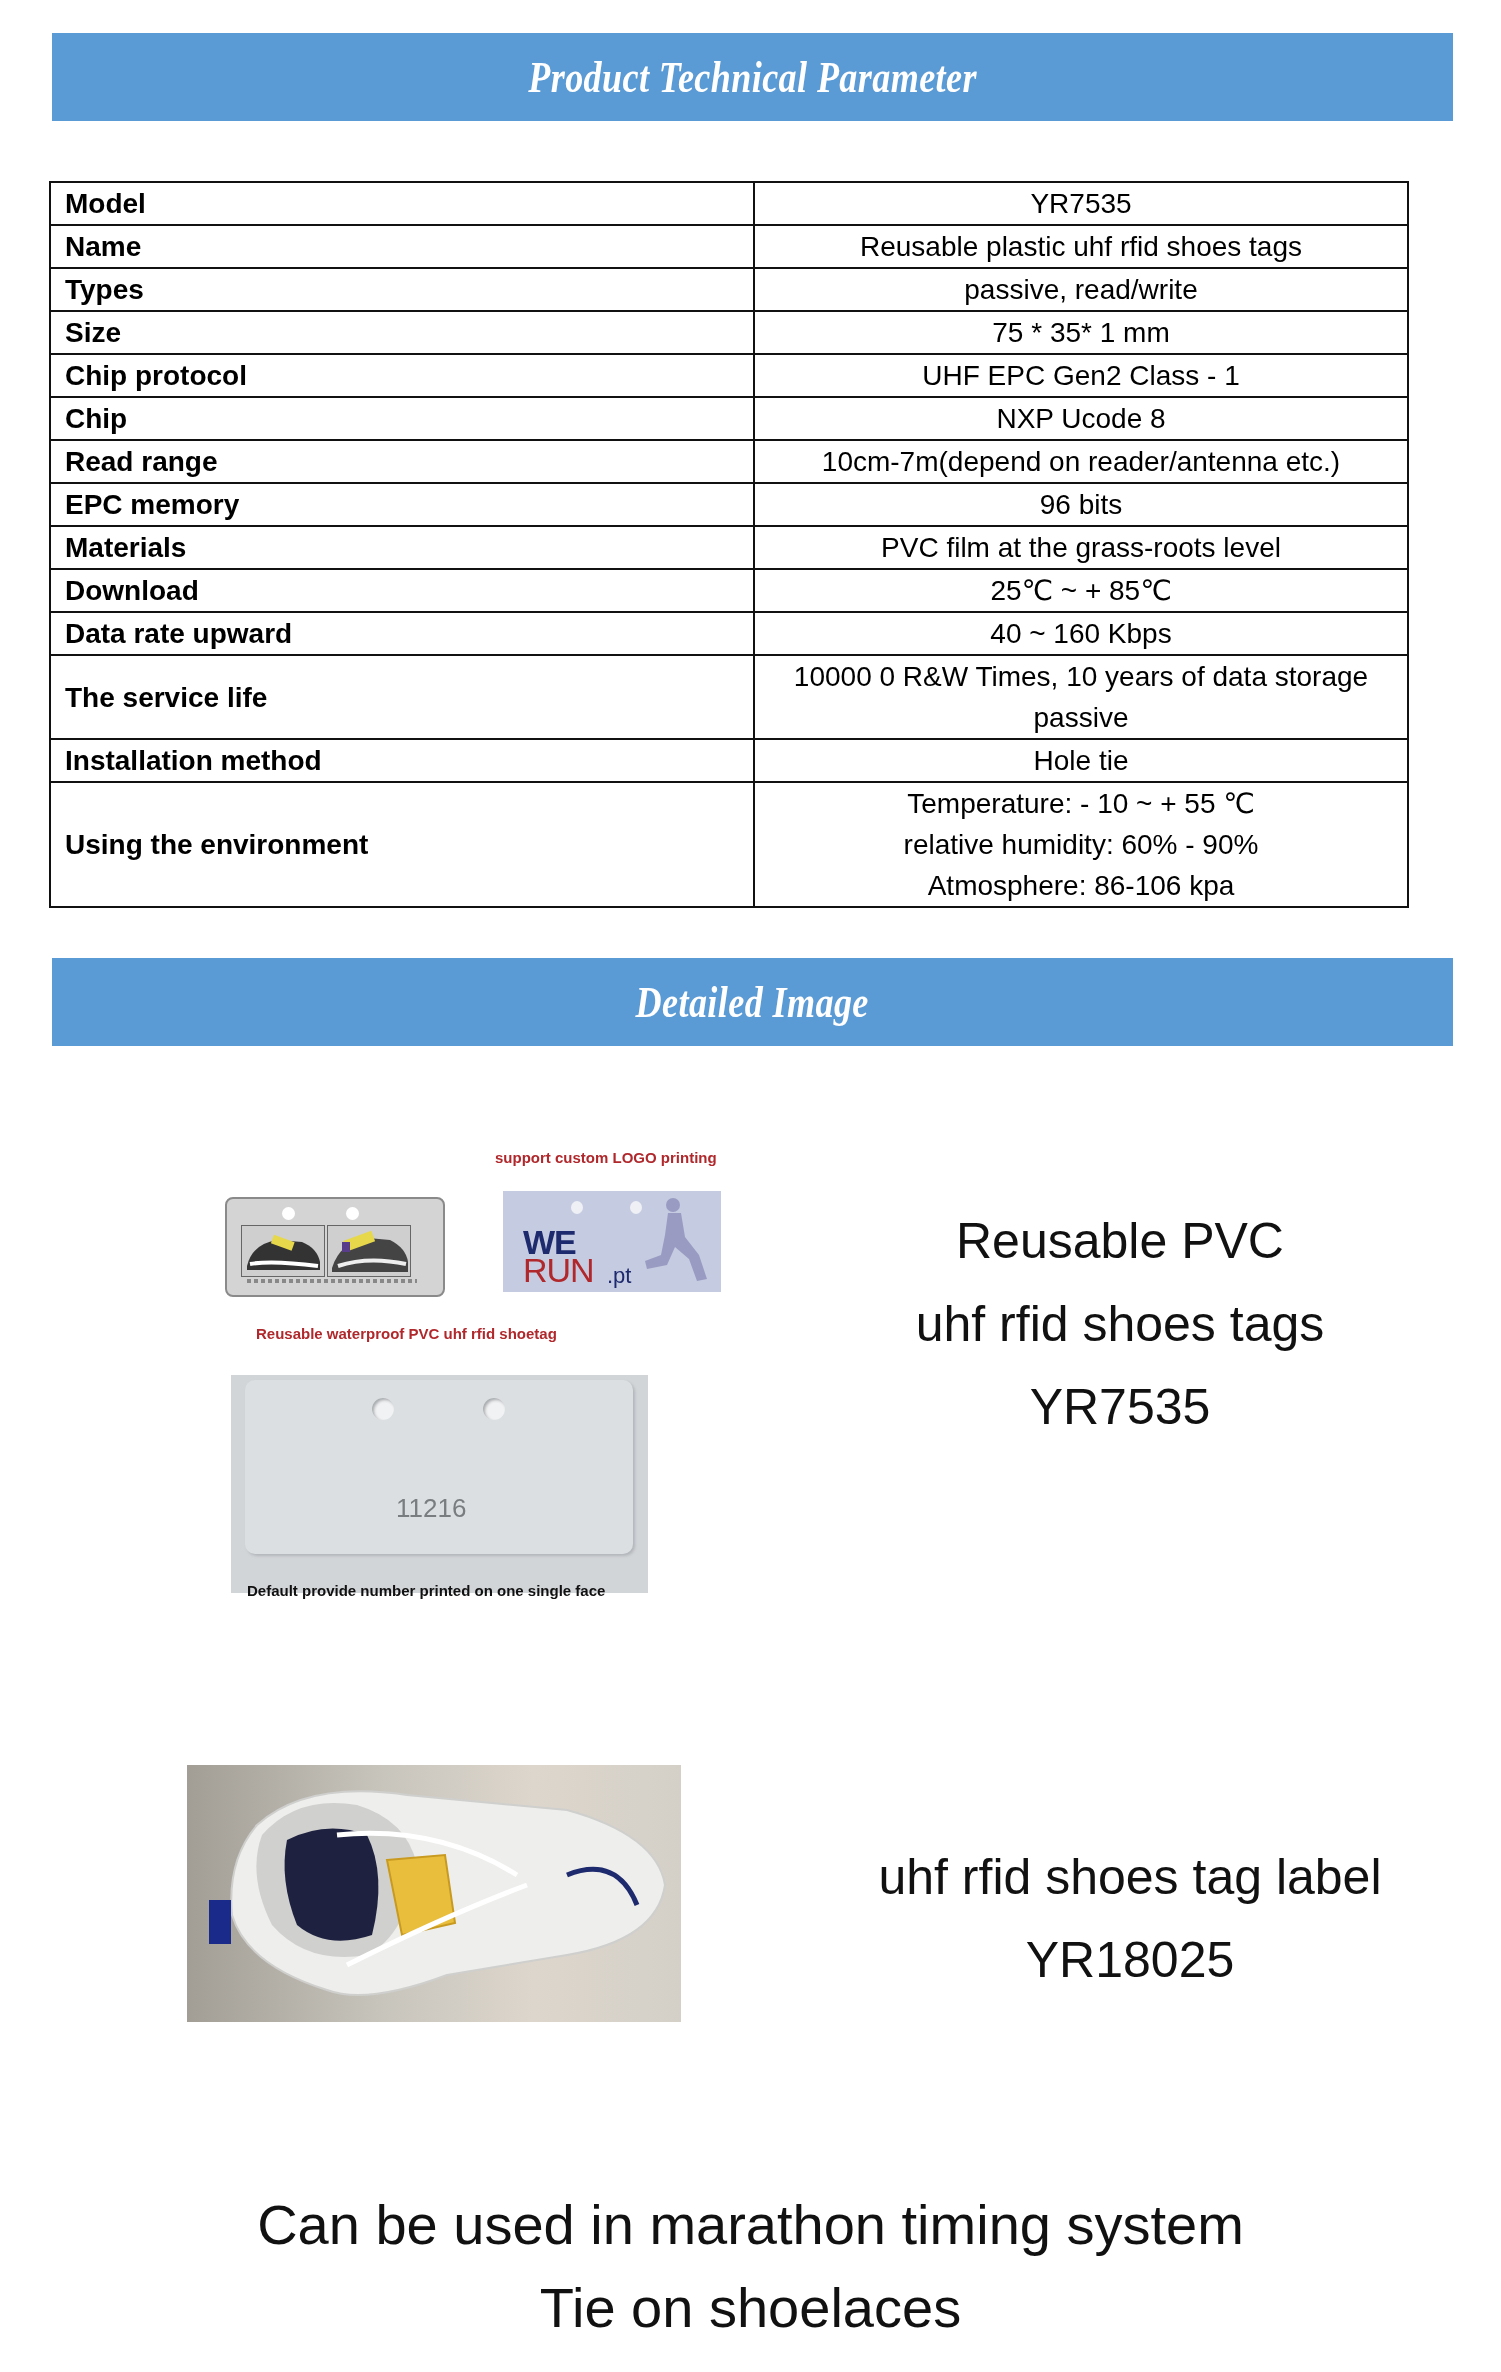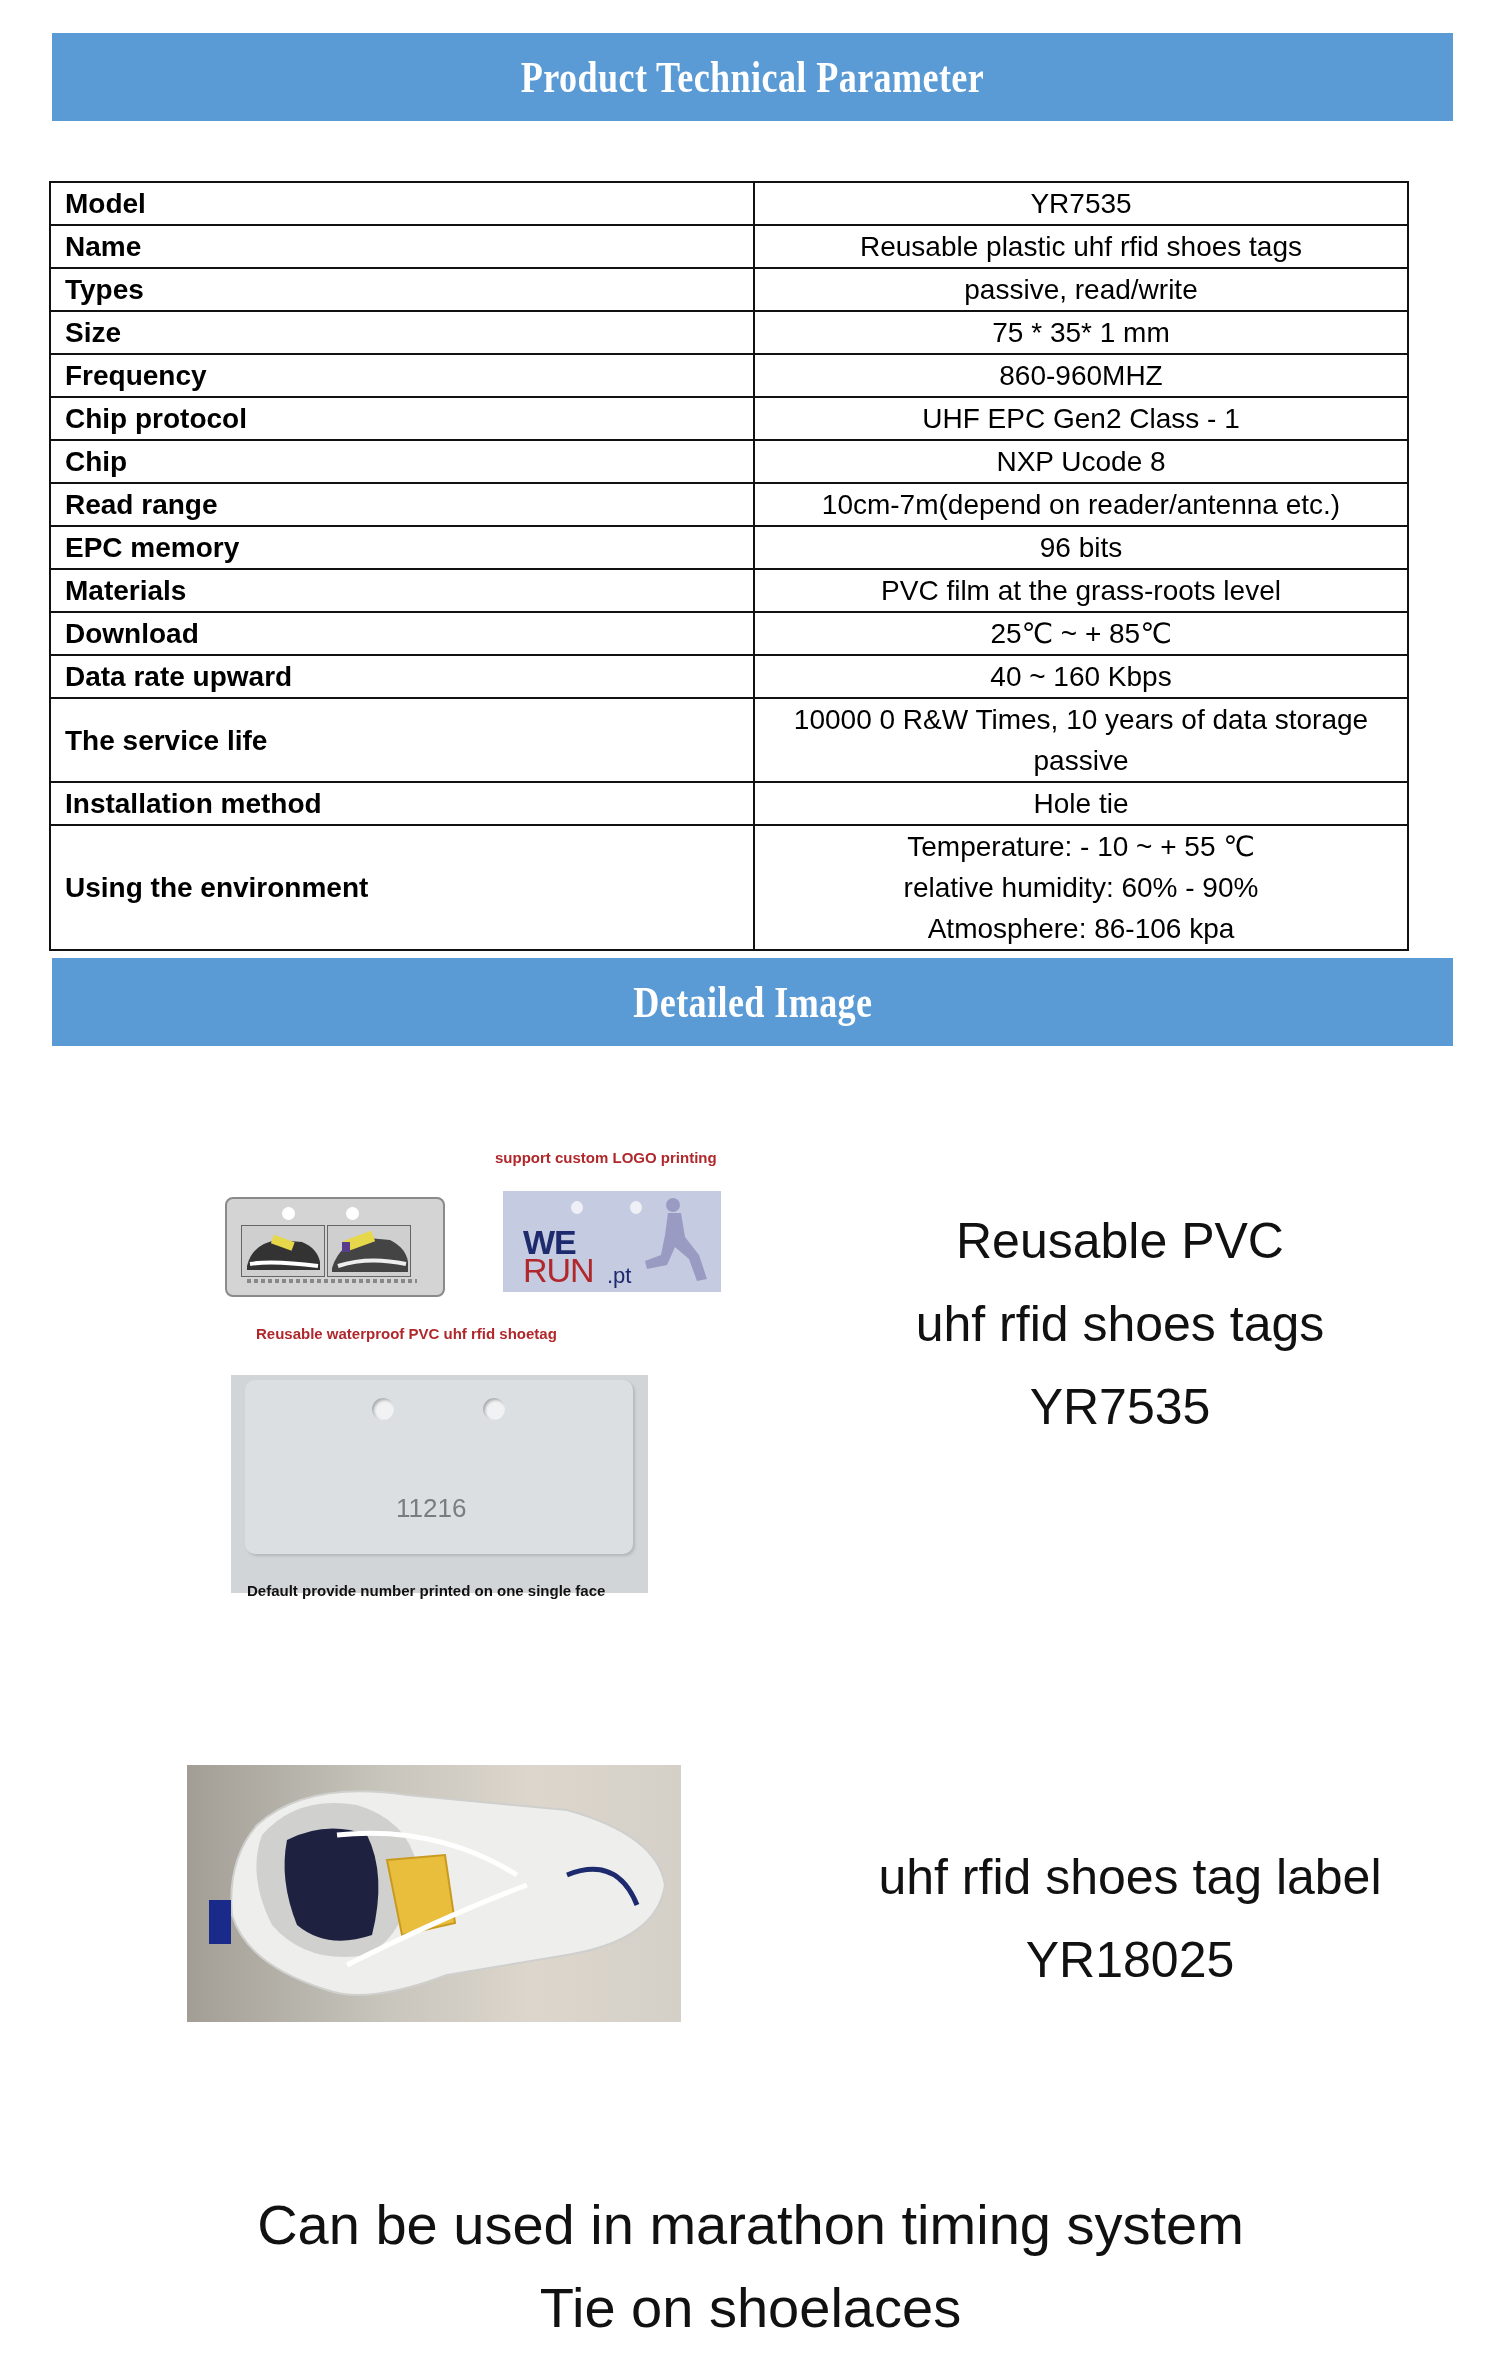--- a/index.html
+++ b/index.html
@@ -1,19 +1,19 @@
 <!DOCTYPE html>
 <html><head>
 <meta charset="utf-8">
 <style>
   html, body { margin: 0; padding: 0; background: #ffffff; }
   body { width: 1501px; height: 2372px; position: relative; overflow: hidden;
          font-family: "Liberation Sans", "DejaVu Sans", sans-serif; color: #000; }
   .band { position: absolute; left: 52px; width: 1401px; height: 88px; background: #5b9bd5;
-          display: flex; align-items: center; justify-content: center; }
+          display: flex; align-items: center; justify-content: center; font-style: italic; }
   .band span { font-family: "Liberation Serif", "DejaVu Serif", serif; color: #fff; font-weight: bold;
                font-size: 44px; transform: scaleX(0.82); letter-spacing: 0.5px; display: inline-block; }
   #band1 { top: 33px; }
   #band2 { top: 958px; }
   table.spec { position: absolute; left: 49px; top: 181px; width: 1360px; border-collapse: collapse; }
   table.spec td { border: 2px solid #111; font-size: 28px; line-height: 41px; padding: 0; }
   table.spec td.k { width: 688px; font-weight: bold; padding-left: 14px; text-align: left; }
   table.spec td.v { text-align: center; }
   .v .line { display: block; }
   .photo { position: absolute; overflow: hidden; }
@@ -46,26 +46,20 @@
       <tr>
         <td class="k">Types</td>
         <td class="v">
           <span class="line">passive, read/write</span>
         </td>
       </tr>
       <tr>
         <td class="k">Size</td>
         <td class="v">
           <span class="line">75 * 35* 1 mm</span>
-        </td>
-      </tr>
-      <tr>
-        <td class="k">Frequency</td>
-        <td class="v">
-          <span class="line">860-960MHZ</span>
         </td>
       </tr>
       <tr>
         <td class="k">Chip protocol</td>
         <td class="v">
           <span class="line">UHF EPC Gen2 Class - 1</span>
         </td>
       </tr>
       <tr>
         <td class="k">Chip</td>

